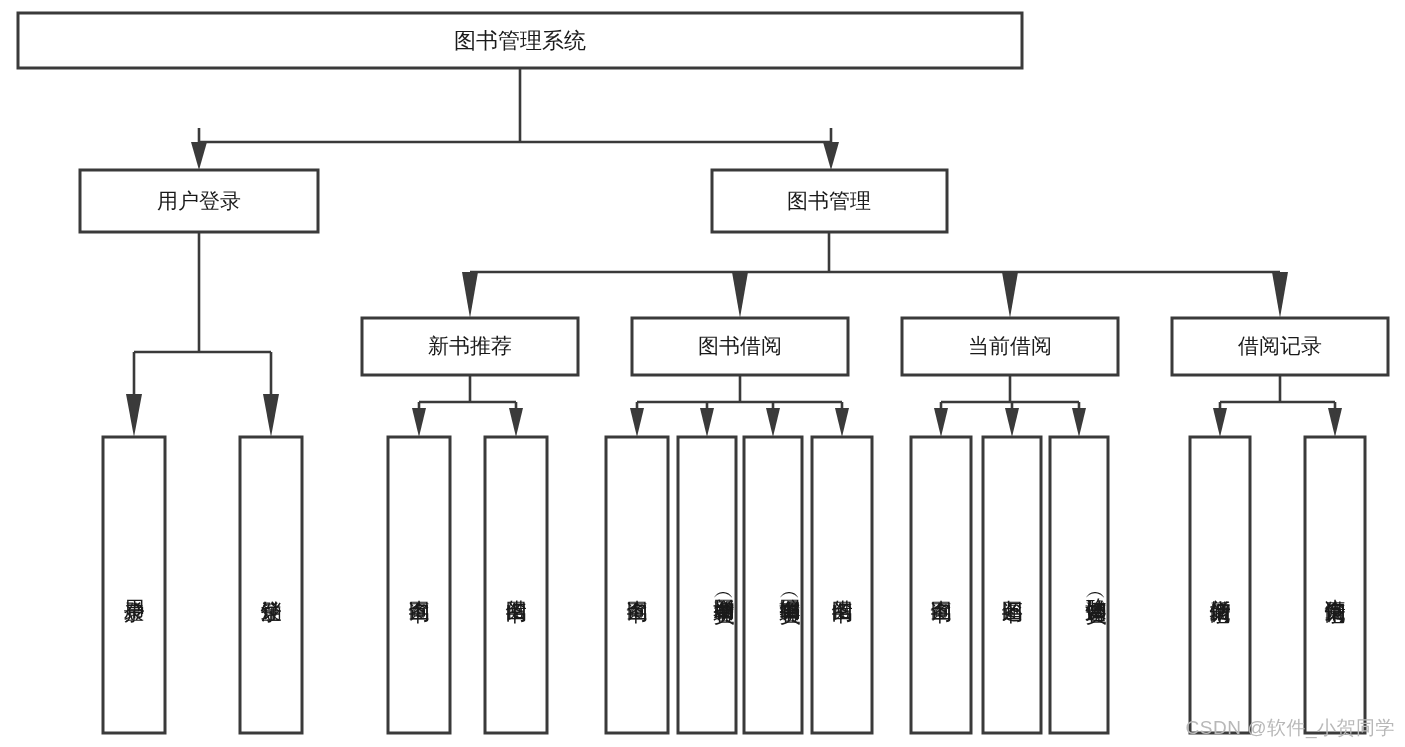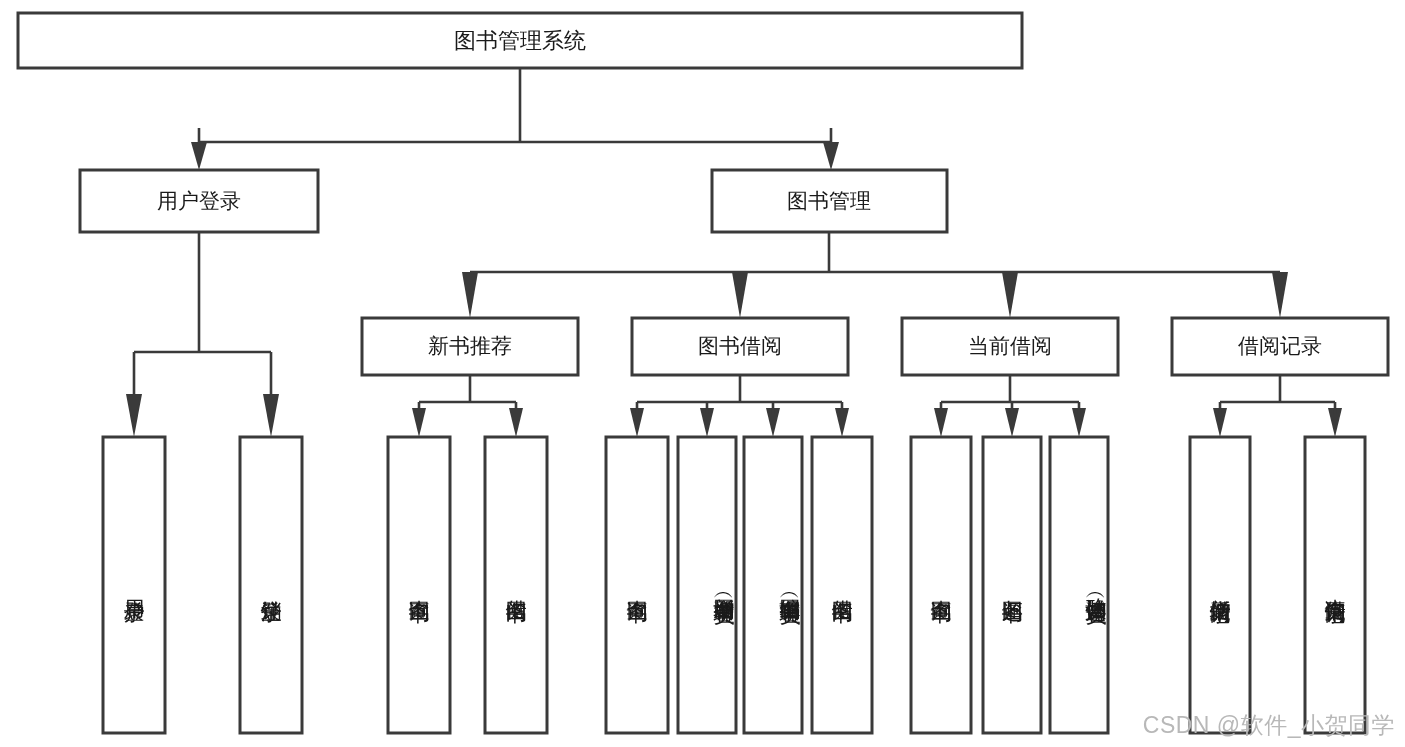--- a/index.html
+++ b/index.html
@@ -69,21 +69,21 @@
     letter-spacing: 1px;
     color: #1a1a1a;
     white-space: nowrap;
     pointer-events: none;
   }
   .watermark {
     position: absolute;
     right: 10px;
     bottom: 6px;
     font-family: "Liberation Sans", "DejaVu Sans", sans-serif;
-    font-size: 23px;
+    font-size: 19px;
     color: #b8b8b8;
     letter-spacing: 0.5px;
     user-select: none;
   }
 </style>
 </head>
 <body>
 
 <div id="diagram-root">
 

